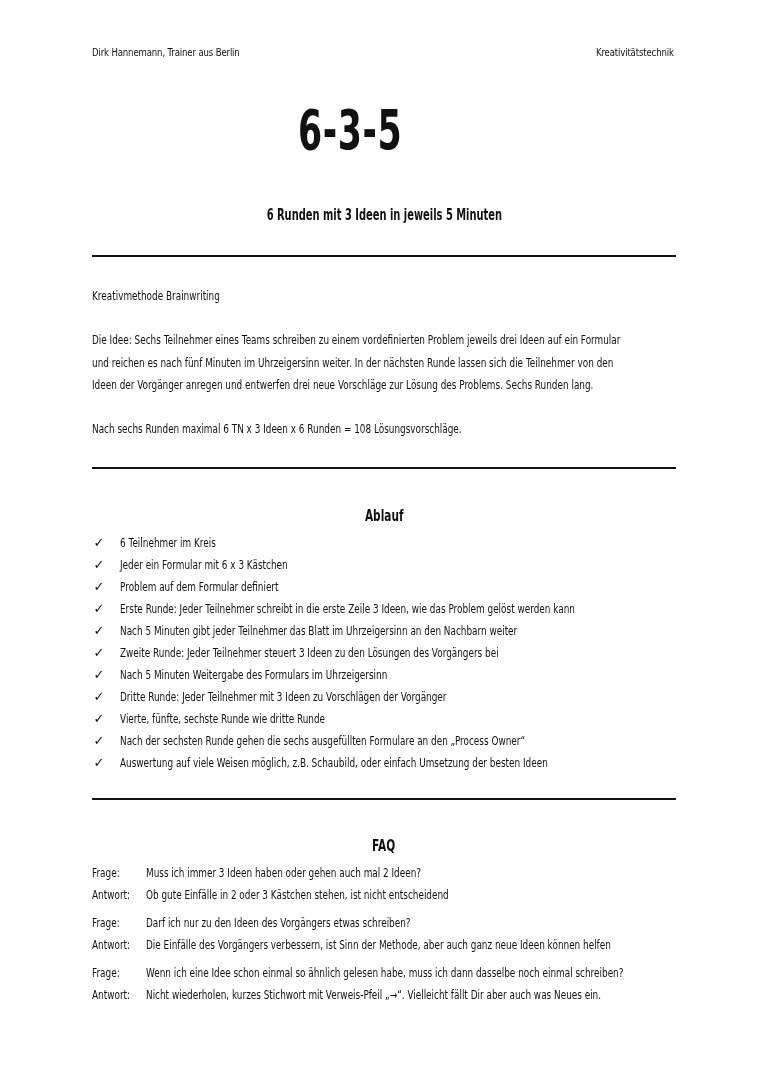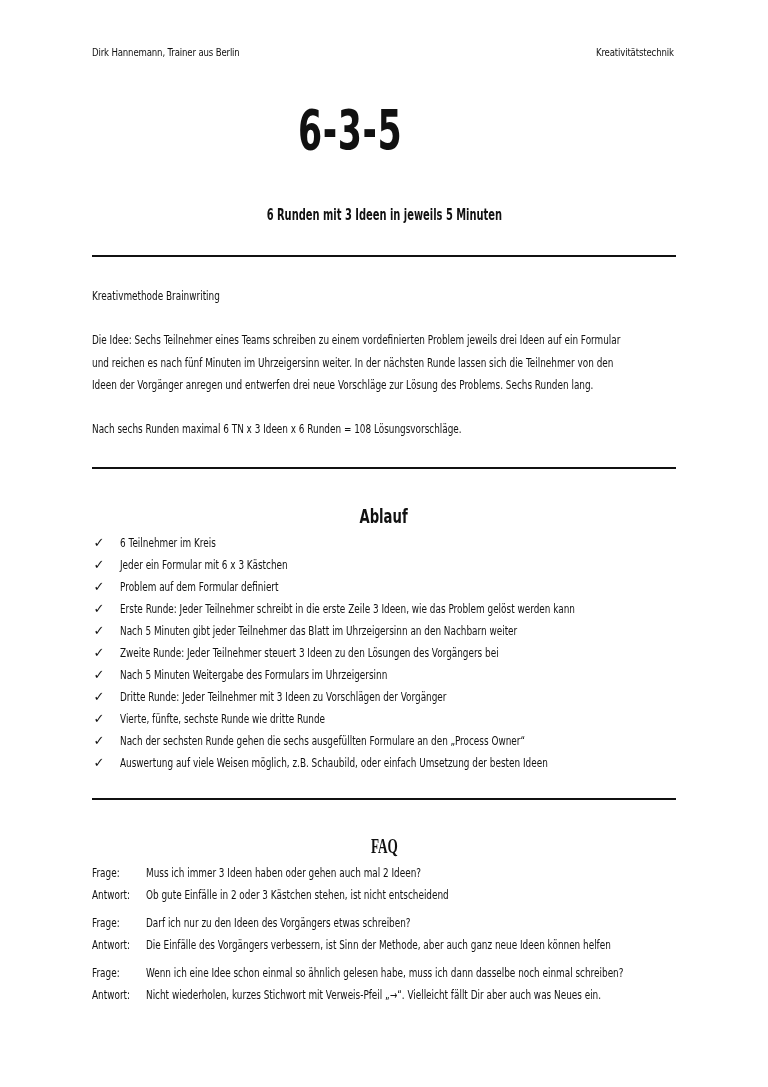--- a/index.html
+++ b/index.html
@@ -83,21 +83,21 @@
       font-size: 12px;
       line-height: 22.5px;
       white-space: nowrap;
       transform: scaleX(0.74);
       transform-origin: left top;
     }
     .section-title {
       position: absolute;
       left: 0; width: 768px;
       text-align: center;
-      font-size: 20px;
+      font-size: 16px;
       font-weight: bold;
       line-height: 20px;
     }
     .section-title span {
       display: inline-block;
       transform: scaleX(0.66);
       transform-origin: center top;
     }
     .checklist {
       position: absolute;
@@ -231,21 +231,21 @@
       <span class="check-text">Nach der sechsten Runde gehen die sechs ausgefüllten Formulare an den „Process Owner“</span>
     </li>
     <li class="check-item">
       <span class="check-icon">✓</span>
       <span class="check-text">Auswertung auf viele Weisen möglich, z.B. Schaubild, oder einfach Umsetzung der besten Ideen</span>
     </li>
   </ul>
 
   <div class="rule" style="top:798px;"></div>
 
-  <div class="section-title" style="top:836px;font-family:Liberation Serif, serif;">
+  <div class="section-title" style="top:836px;">
     <span>FAQ</span>
   </div>
 
   <div class="faq">
     <div class="faq-row">
       <span class="faq-label">Frage:</span>
       <span class="faq-text">Muss ich immer 3 Ideen haben oder gehen auch mal 2 Ideen?</span>
     </div>
     <div class="faq-row">
       <span class="faq-label">Antwort:</span>

